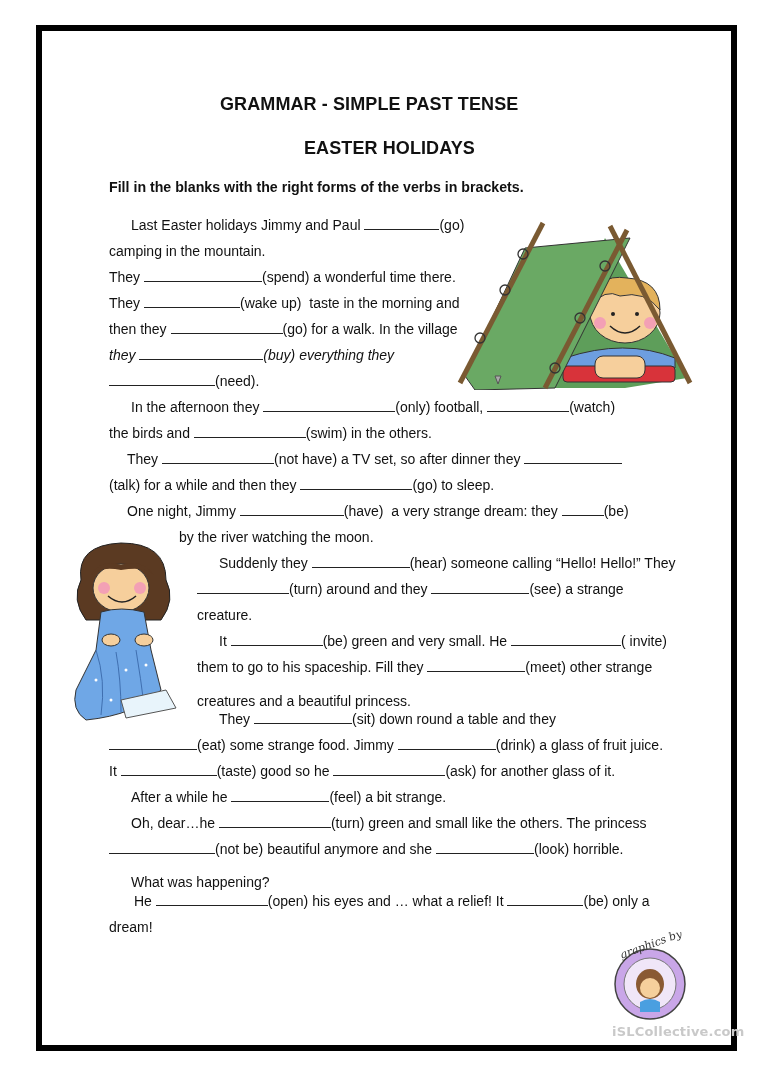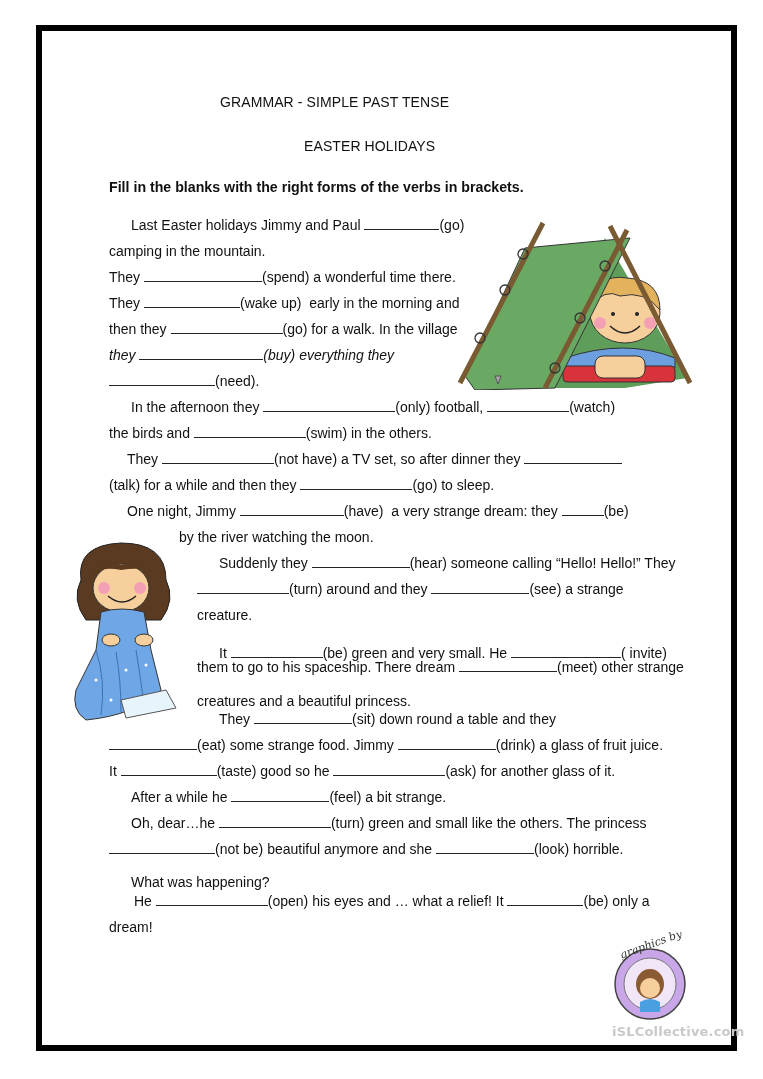--- a/index.html
+++ b/index.html
@@ -1,20 +1,20 @@
 <!DOCTYPE html>
 <html><head>
 <meta charset="utf-8">
 <style>
   html, body { margin:0; padding:0; background:#ffffff; }
   body { width:763px; height:1079px; position:relative; overflow:hidden;
          font-family:"Liberation Sans", "DejaVu Sans", sans-serif; color:#111; }
   .page-frame { position:absolute; left:36px; top:25px; width:689px; height:1014px;
          border:6px solid #000; background:#fff; }
-  .title { position:absolute; left:0; width:763px; font-weight:normal; font-size:14px; letter-spacing:0.1px; }
+  .title { position:absolute; left:0; width:763px; font-weight:bold; font-size:18px; letter-spacing:0.1px; }
   #t1 { top:94px; left:220px; width:auto; }
   #t2 { top:138px; left:304px; width:auto; }
   #instr { position:absolute; top:179px; left:109px; font-weight:bold; font-size:14.2px; }
   .ln { position:absolute; font-size:14px; white-space:pre; line-height:16px; }
   .blank { display:inline-block; border-bottom:1px solid #222; height:12px; vertical-align:baseline; }
   .ill { position:absolute; }
   .watermark { position:absolute; left:612px; top:1024px; font-family:"DejaVu Sans", sans-serif;
          font-weight:bold; font-size:13px; color:#c9c9c9; letter-spacing:0.2px; }
 </style>
 </head>
@@ -23,35 +23,35 @@
 <div class="page-frame"></div>
 
 <div id="t1" class="title">GRAMMAR  - SIMPLE PAST TENSE</div>
 <div id="t2" class="title">EASTER HOLIDAYS</div>
 <div id="instr">Fill in the blanks with the right forms of the verbs in brackets.</div>
 
 <div id="text-body">
     <div class="ln" style="left: 131px; top: 217px;"><span>Last Easter holidays Jimmy and Paul </span><span class="blank" style="width: 75px;"></span><span>(go)</span></div>
     <div class="ln" style="left: 109px; top: 243px;"><span>camping in the mountain.</span></div>
     <div class="ln" style="left: 109px; top: 269px;"><span>They </span><span class="blank" style="width: 118px;"></span><span>(spend) a wonderful time there.</span></div>
-    <div class="ln" style="left: 109px; top: 295px;"><span>They </span><span class="blank" style="width: 96px;"></span><span>(wake up)  early in the morning and</span></div>
+    <div class="ln" style="left: 109px; top: 295px;"><span>They </span><span class="blank" style="width: 96px;"></span><span>(wake up)  taste in the morning and</span></div>
     <div class="ln" style="left: 109px; top: 321px;"><span>then they </span><span class="blank" style="width: 112px;"></span><span>(go) for a walk. In the village</span></div>
     <div class="ln" style="left: 109px; top: 347px; font-style: italic;"><span>they </span><span class="blank" style="width: 124px;"></span><span>(buy) everything they</span></div>
     <div class="ln" style="left: 109px; top: 373px;"><span class="blank" style="width: 106px;"></span><span>(need).</span></div>
     <div class="ln" style="left: 131px; top: 399px;"><span>In the afternoon they </span><span class="blank" style="width: 132px;"></span><span>(only) football, </span><span class="blank" style="width: 82px;"></span><span>(watch)</span></div>
     <div class="ln" style="left: 109px; top: 425px;"><span>the birds and </span><span class="blank" style="width: 112px;"></span><span>(swim) in the others.</span></div>
     <div class="ln" style="left: 127px; top: 451px;"><span>They </span><span class="blank" style="width: 112px;"></span><span>(not have) a TV set, so after dinner they </span><span class="blank" style="width: 98px;"></span></div>
     <div class="ln" style="left: 109px; top: 477px;"><span>(talk) for a while and then they </span><span class="blank" style="width: 112px;"></span><span>(go) to sleep.</span></div>
     <div class="ln" style="left: 127px; top: 503px;"><span>One night, Jimmy </span><span class="blank" style="width: 104px;"></span><span>(have)  a very strange dream: they </span><span class="blank" style="width: 42px;"></span><span>(be)</span></div>
     <div class="ln" style="left: 179px; top: 529px;"><span>by the river watching the moon.</span></div>
     <div class="ln" style="left: 219px; top: 555px;"><span>Suddenly they </span><span class="blank" style="width: 98px;"></span><span>(hear) someone calling “Hello! Hello!” They</span></div>
     <div class="ln" style="left: 197px; top: 581px;"><span class="blank" style="width: 92px;"></span><span>(turn) around and they </span><span class="blank" style="width: 98px;"></span><span>(see) a strange</span></div>
     <div class="ln" style="left: 197px; top: 607px;"><span>creature.</span></div>
-    <div class="ln" style="left: 219px; top: 633px; margin-top: 12px;"><span>It </span><span class="blank" style="width: 92px;"></span><span>(be) green and very small. He </span><span class="blank" style="width: 110px;"></span><span>( invite)</span></div>
-    <div class="ln" style="left: 197px; top: 659px;"><span>them to go to his spaceship. There dream </span><span class="blank" style="width: 98px;"></span><span>(meet) other strange</span></div>
+    <div class="ln" style="left: 219px; top: 633px;"><span>It </span><span class="blank" style="width: 92px;"></span><span>(be) green and very small. He </span><span class="blank" style="width: 110px;"></span><span>( invite)</span></div>
+    <div class="ln" style="left: 197px; top: 659px;"><span>them to go to his spaceship. Fill they </span><span class="blank" style="width: 98px;"></span><span>(meet) other strange</span></div>
     <div class="ln" style="left: 197px; top: 685px; margin-top: 8px;"><span>creatures and a beautiful princess.</span></div>
     <div class="ln" style="left: 219px; top: 711px;"><span>They </span><span class="blank" style="width: 98px;"></span><span>(sit) down round a table and they</span></div>
     <div class="ln" style="left: 109px; top: 737px;"><span class="blank" style="width: 88px;"></span><span>(eat) some strange food. Jimmy </span><span class="blank" style="width: 98px;"></span><span>(drink) a glass of fruit juice.</span></div>
     <div class="ln" style="left: 109px; top: 763px;"><span>It </span><span class="blank" style="width: 96px;"></span><span>(taste) good so he </span><span class="blank" style="width: 112px;"></span><span>(ask) for another glass of it.</span></div>
     <div class="ln" style="left: 131px; top: 789px;"><span>After a while he </span><span class="blank" style="width: 98px;"></span><span>(feel) a bit strange.</span></div>
     <div class="ln" style="left: 131px; top: 815px;"><span>Oh, dear…he </span><span class="blank" style="width: 112px;"></span><span>(turn) green and small like the others. The princess</span></div>
     <div class="ln" style="left: 109px; top: 841px;"><span class="blank" style="width: 106px;"></span><span>(not be) beautiful anymore and she </span><span class="blank" style="width: 98px;"></span><span>(look) horrible.</span></div>
     <div class="ln" style="left: 131px; top: 867px; margin-top: 7px;"><span>What was happening?</span></div>
     <div class="ln" style="left: 134px; top: 893px;"><span>He </span><span class="blank" style="width: 112px;"></span><span>(open) his eyes and … what a relief! It </span><span class="blank" style="width: 76px;"></span><span>(be) only a</span></div>
     <div class="ln" style="left: 109px; top: 919px;"><span>dream!</span></div>

